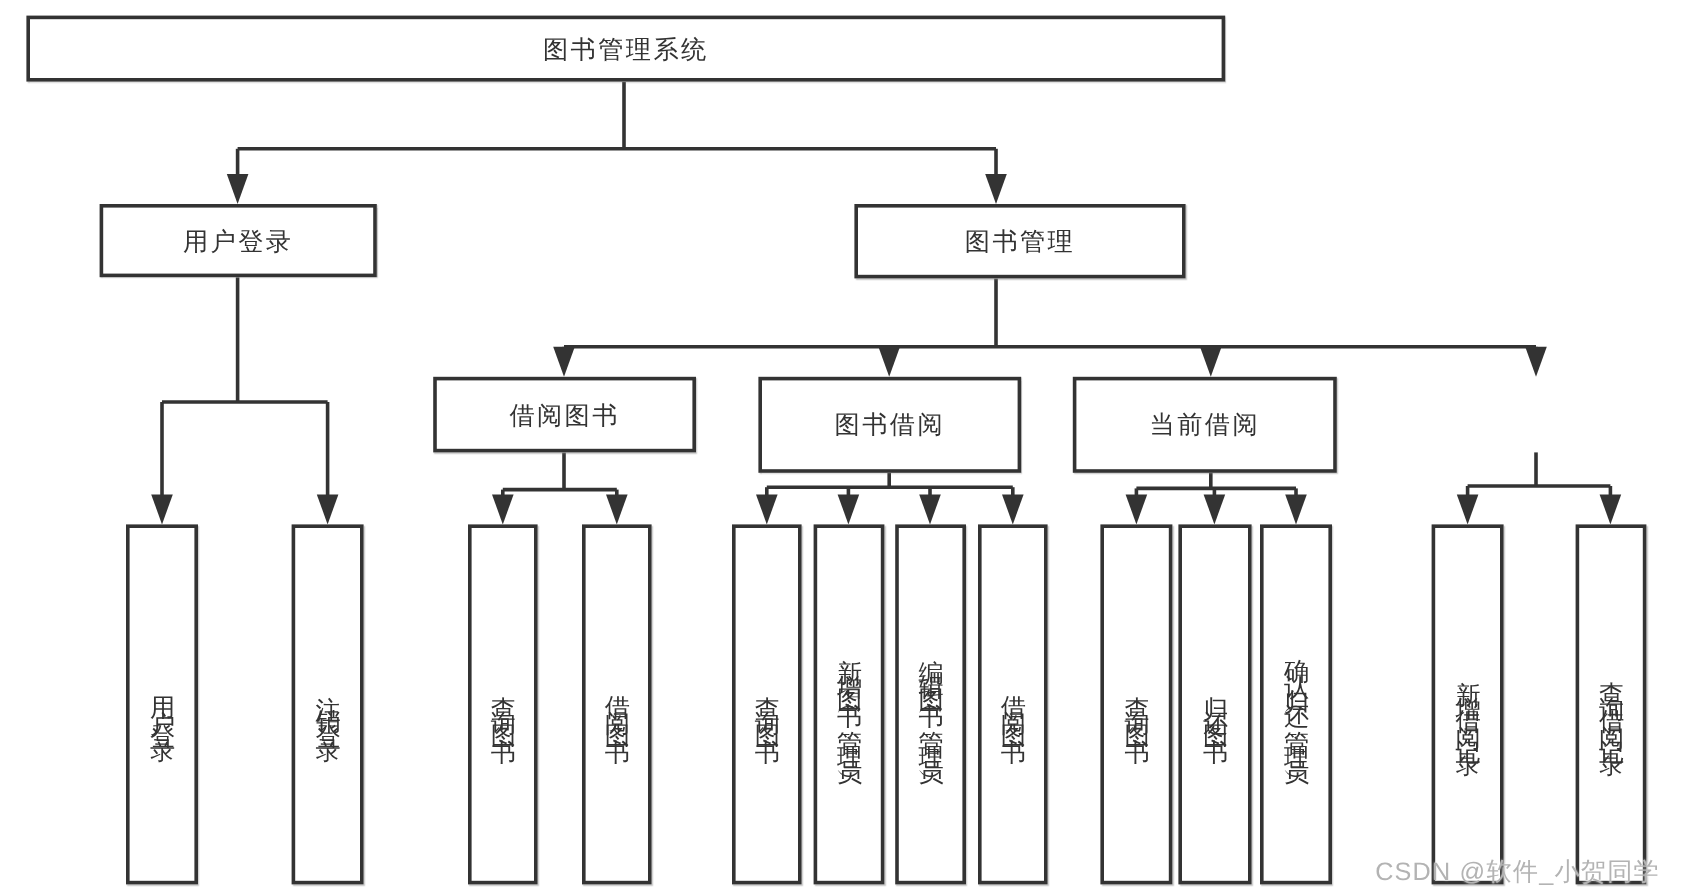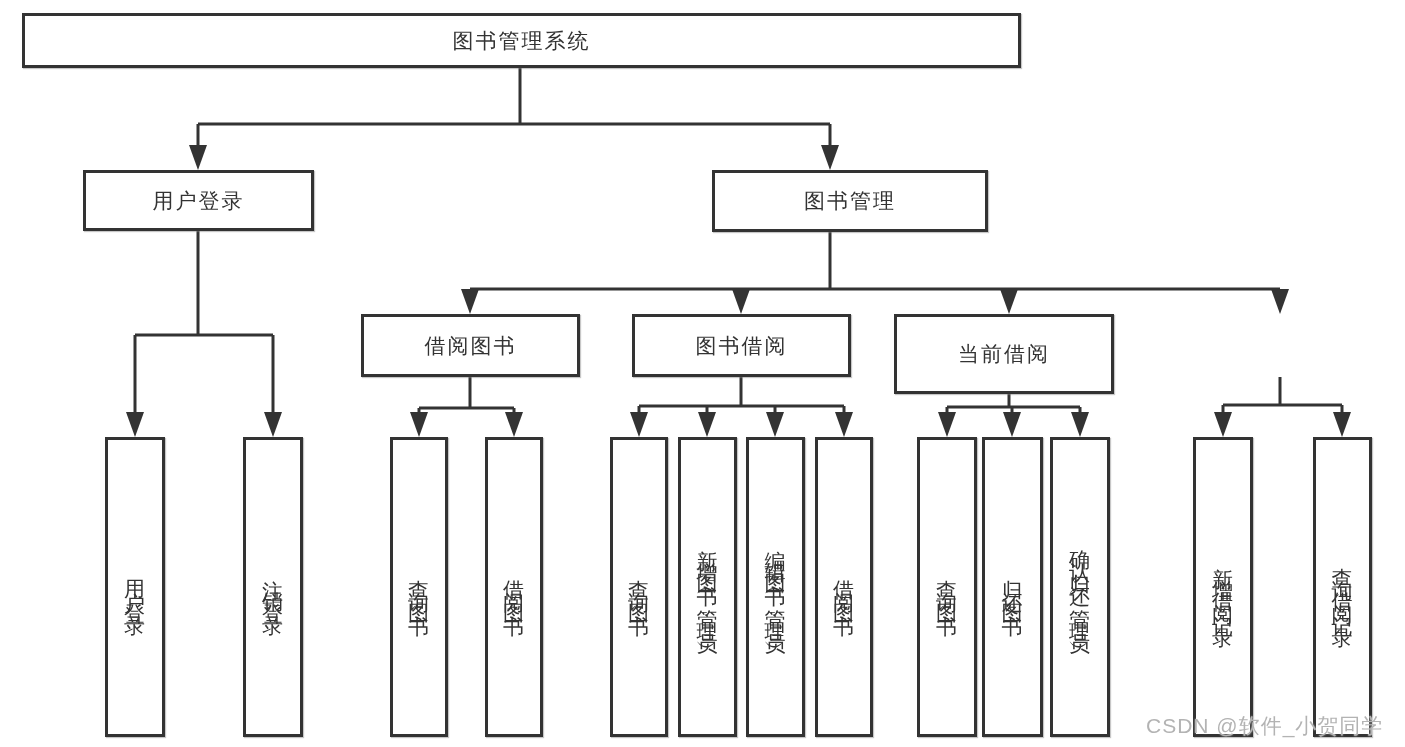--- a/index.html
+++ b/index.html
@@ -98,21 +98,21 @@
   <div class="box hbox" style="left:83px;top:170px;width:231px;height:61px">
     <span class="lbl">用户登录</span>
   </div>
   <div class="box hbox" style="left:712px;top:170px;width:276px;height:62px">
     <span class="lbl">图书管理</span>
   </div>
 
   <div class="box hbox" style="left:361px;top:314px;width:219px;height:63px">
     <span class="lbl">借阅图书</span>
   </div>
-  <div class="box hbox" style="left:632px;top:314px;width:219px;height:63px">
+  <div class="box hbox" style="left:632px;top:314px;width:219px;height:80px">
     <span class="lbl">图书借阅</span>
   </div>
   <div class="box hbox" style="left:894px;top:314px;width:220px;height:80px">
     <span class="lbl">当前借阅</span>
   </div>
 
   <div class="box vbox" style="left:105px;top:437px;width:60px;height:300px">
     <span class="lbl">用户登录</span>
   </div>
   <div class="box vbox" style="left:243px;top:437px;width:60px;height:300px">

